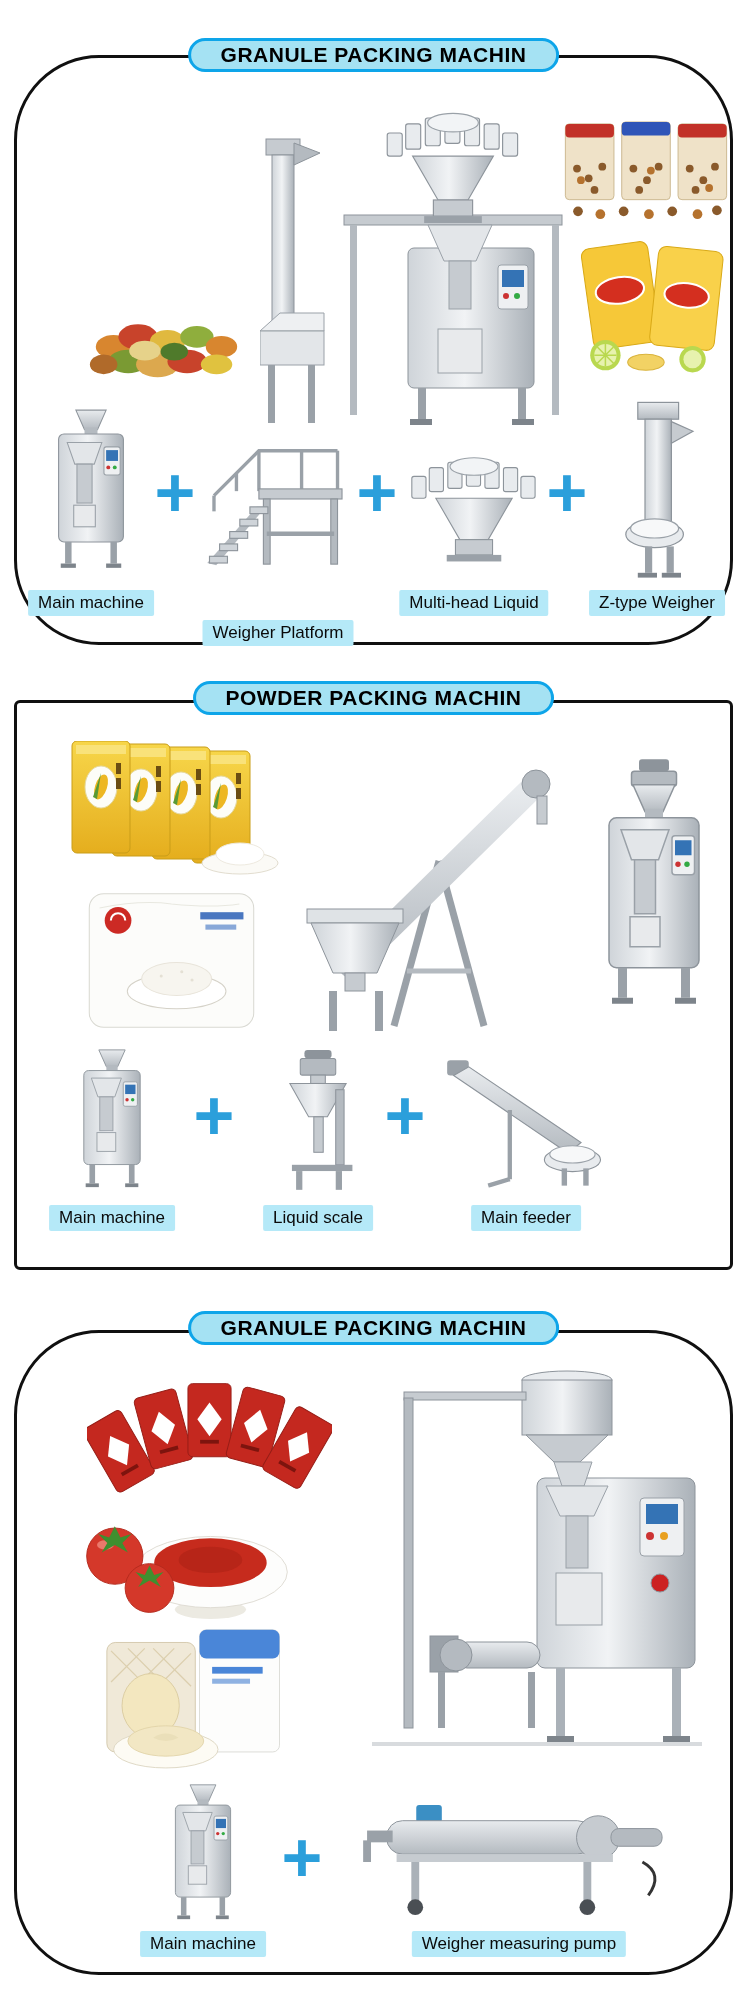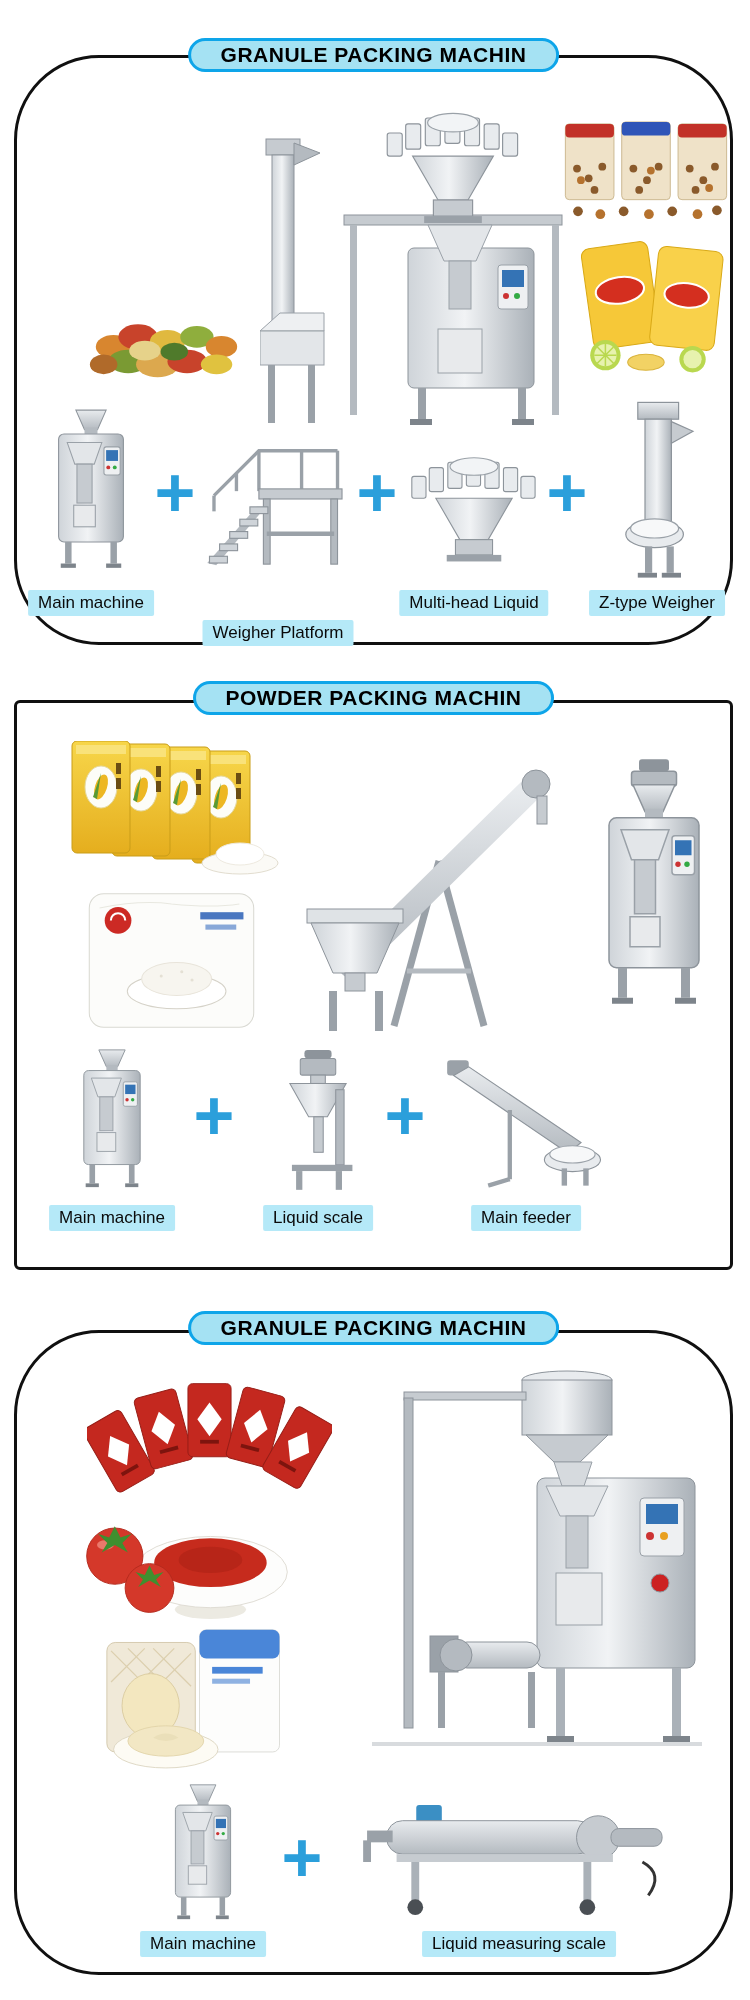--- a/index.html
+++ b/index.html
@@ -517,16 +517,16 @@
         <rect x="40" y="52" width="220" height="8" fill="#c6cbd0"></rect>
         <rect x="55" y="60" width="8" height="40" fill="#aab1b8"></rect>
         <rect x="230" y="60" width="8" height="40" fill="#aab1b8"></rect>
         <circle cx="59" cy="106" r="8" fill="#4a4f54"></circle>
         <circle cx="234" cy="106" r="8" fill="#4a4f54"></circle>
         <path d="M290,60 q22,12 6,34" stroke="#333333" stroke-width="3" fill="none"></path>
       </svg>
     </div>
 
     <div class="lbl" style="left:186px;top:598px">Main machine</div>
-    <div class="lbl" style="left:502px;top:598px">Liquid measuring scale</div>
+    <div class="lbl" style="left:502px;top:598px">Weigher measuring pump</div>
   </section>
 
 </div>
 
 </body></html>

